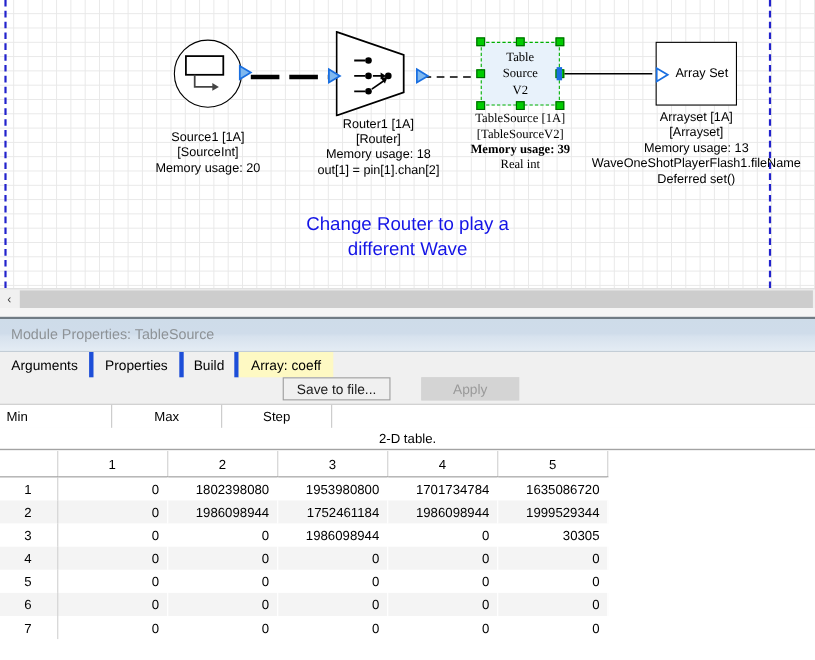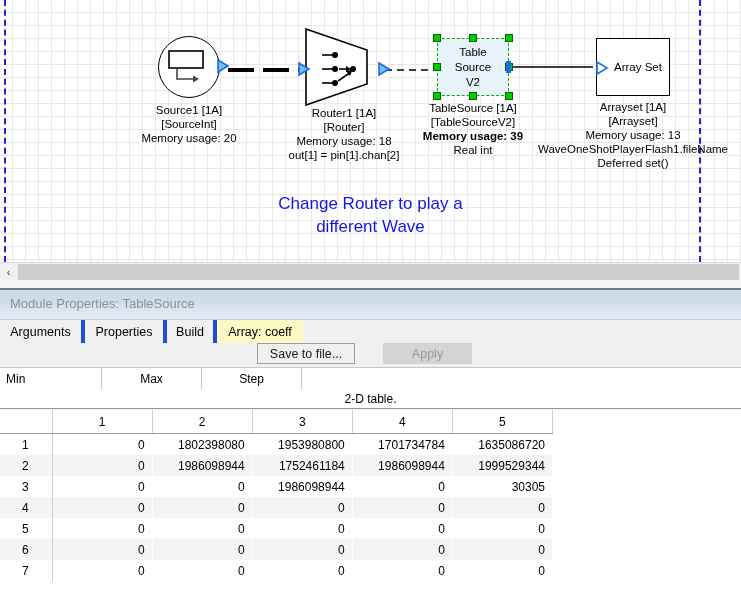--- a/index.html
+++ b/index.html
@@ -26,37 +26,37 @@
     position:absolute;top:0;bottom:0;width:0;
     border-left:2px dashed #2222cc;
   }
   #pb-left{left:4px;}
   #pb-right{left:699px;}
 
   .node{position:absolute;}
   .node-label{
     position:absolute;top:100%;left:50%;transform:translateX(-50%);
     text-align:center;white-space:nowrap;
-    font-size:11.5px;color:#000;line-height:14px;margin-top:5px;
+    font-size:11.5px;color:#000;line-height:14px;margin-top:20px;
   }
   .node-label .bold{font-weight:bold;}
 
   
   #node-source{left:158px;top:36px;width:62px;height:62px;}
   #node-source .circle{
     position:absolute;inset:0;border:1.6px solid #000;border-radius:50%;
     background:#fff;box-sizing:border-box;
   }
   #node-source .glyph{position:absolute;left:9px;top:14px;width:44px;height:34px;}
 
   
   #node-router{left:305px;top:28px;width:78px;height:78px;}
 
   
-  #node-table{left:437px;top:38px;width:72px;height:58px;}
+  #node-table{left:437px;top:38px;width:72px;height:58px;font-family:Liberation Serif, serif;}
   #node-table .box{
     position:absolute;inset:0;background:#e8f2fb;
     border:1.5px dashed #00b000;box-sizing:border-box;
   }
   #node-table .txt{
     position:absolute;inset:0;display:flex;flex-direction:column;
     align-items:center;justify-content:center;
     font-size:11.5px;color:#000;line-height:15px;
   }
   .handle{position:absolute;width:8px;height:8px;background:#00cc00;border:1px solid #006600;box-sizing:border-box;}

